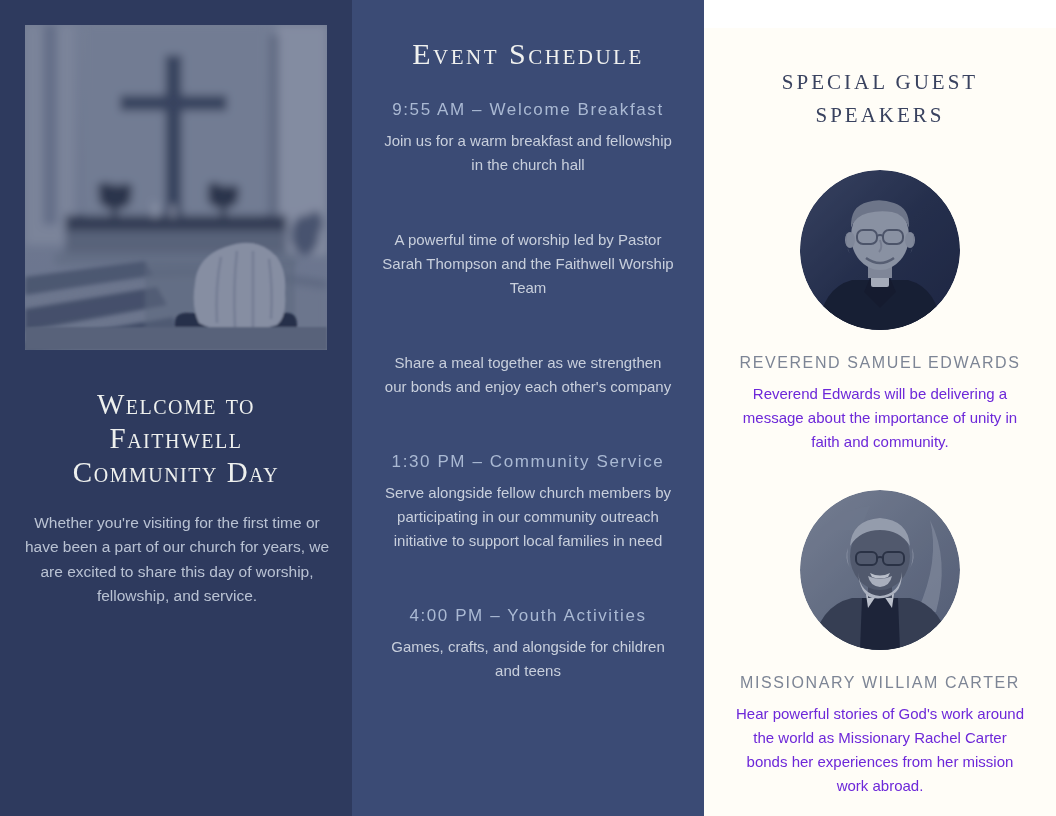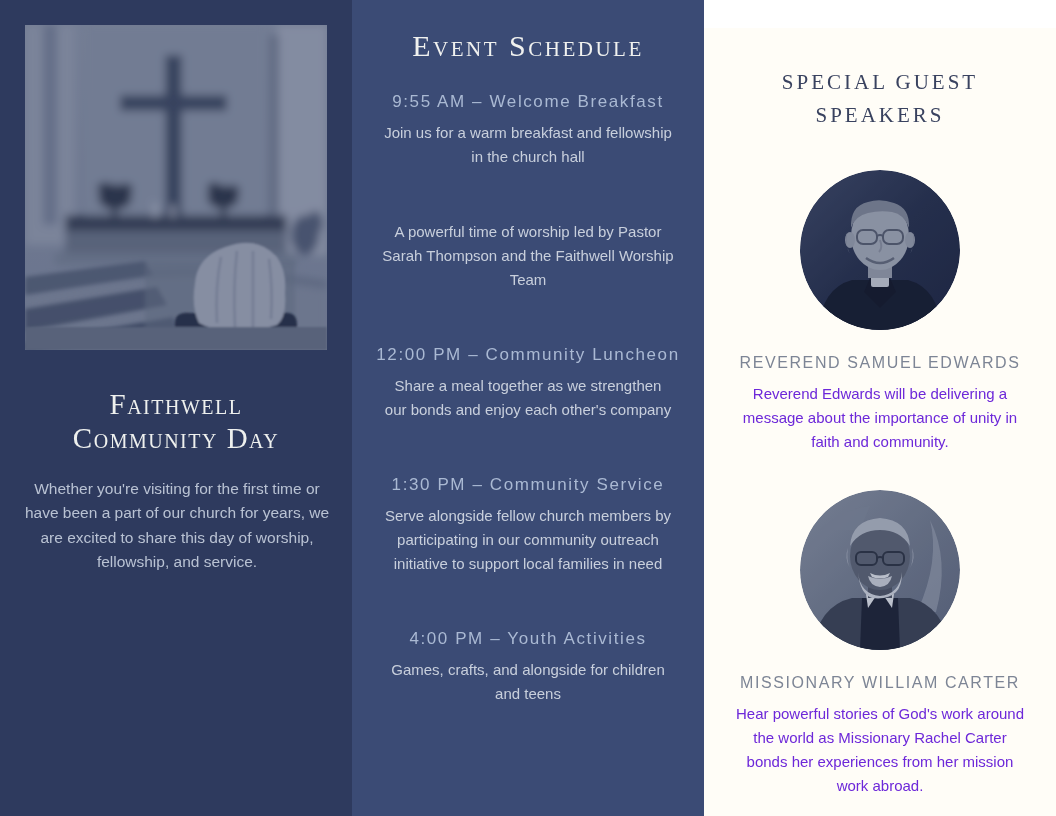--- a/index.html
+++ b/index.html
@@ -42,21 +42,21 @@
     width: 306px;
     font-size: 15.5px;
     line-height: 24.3px;
     color: #b9c2d3;
   }
   .left-paragraph + .left-paragraph { margin-top: 25px; }
 
   
   .panel-middle {
     background: #3b4b75;
-    padding: 28px 20px 0 20px;
+    padding: 36px 20px 0 20px;
   }
   .schedule-heading {
     font-family: "Liberation Serif", serif;
     font-weight: 400;
     font-variant: small-caps;
     font-size: 30px;
     line-height: 36px;
     letter-spacing: 2.5px;
     color: #f0f1ef;
     margin-bottom: 26px;
@@ -200,39 +200,39 @@
           </g>
 
           <rect x="0" y="302" width="302" height="23" fill="#77808f"></rect>
         </g>
 
         <rect x="0" y="0" width="302" height="325" fill="#2e3a5e" opacity="0.42"></rect>
       </svg>
     </span>
 
     <h1 class="welcome-heading">
+      <span>Welcome to</span>
       <span>Faithwell</span>
       <span>Community Day</span>
     </h1>
 
     <p class="left-paragraph">Whether you're visiting for the first time or have been a part of our church for years, we are excited to share this day of worship, fellowship, and service.</p>
   </section>
 
   <section class="panel panel-middle">
     <h2 class="schedule-heading">Event Schedule</h2>
 
     <div class="event">
       <div class="event-time">9:55 AM – Welcome Breakfast</div>
       <div class="event-desc">Join us for a warm breakfast and fellowship in the church hall</div>
     </div>
     <div class="event">
       <div class="event-desc">A powerful time of worship led by Pastor Sarah Thompson and the Faithwell Worship Team</div>
     </div>
     <div class="event">
-      <div class="event-time">12:00 PM – Community Luncheon</div>
       <div class="event-desc">Share a meal together as we strengthen our bonds and enjoy each other's company</div>
     </div>
     <div class="event">
       <div class="event-time">1:30 PM – Community Service</div>
       <div class="event-desc">Serve alongside fellow church members by participating in our community outreach initiative to support local families in need</div>
     </div>
     <div class="event">
       <div class="event-time">4:00 PM – Youth Activities</div>
       <div class="event-desc">Games, crafts, and alongside for children and teens</div>
     </div>

